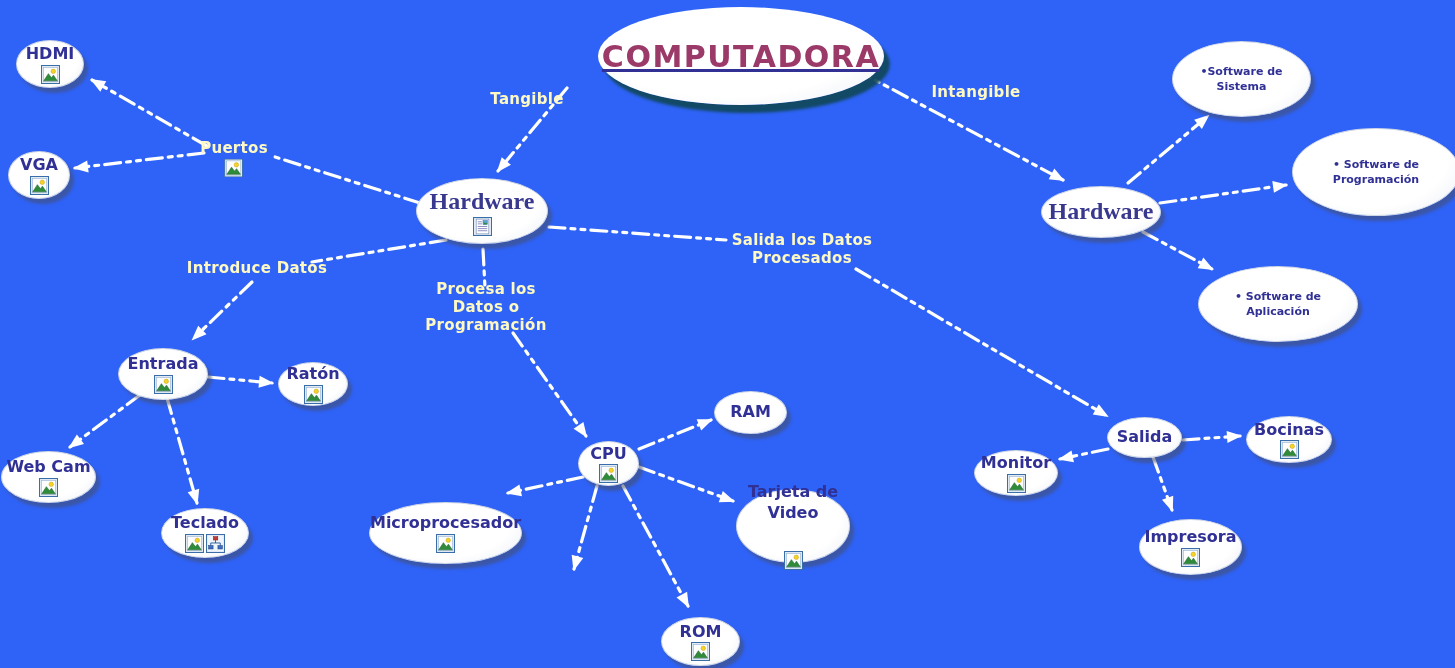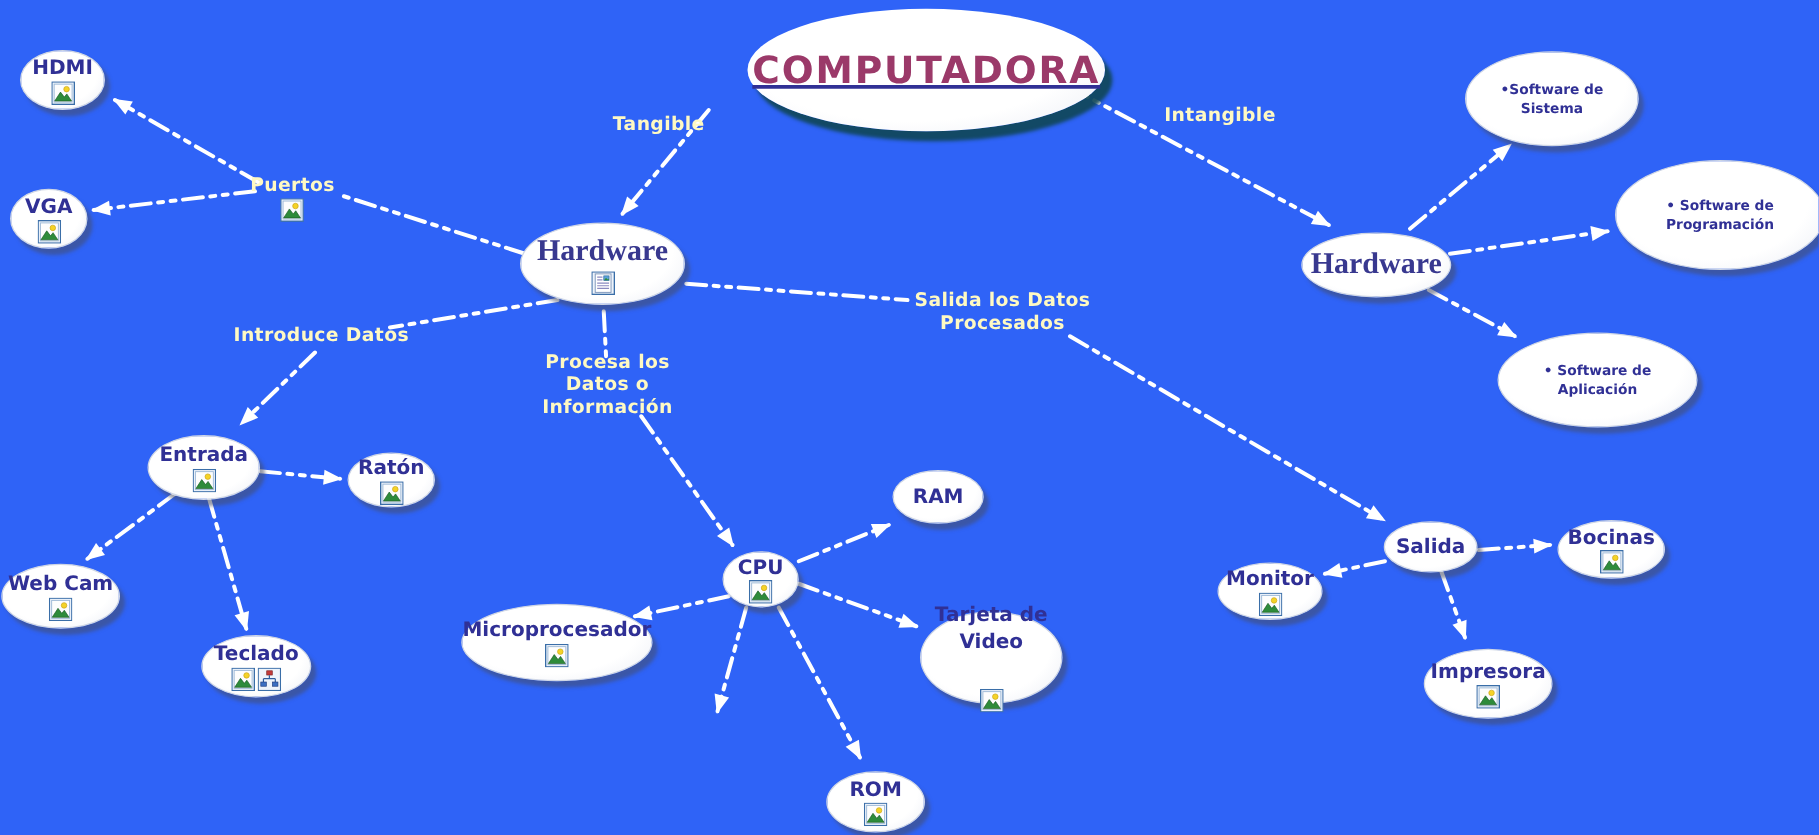--- a/index.html
+++ b/index.html
@@ -196,34 +196,34 @@
 <div class="node" style="left:578px;top:441px;width:59px;height:43px;">
   <div class="lbl">CPU</div>
   <div class="icons">
         <span class="icon">
           <svg>
             <use href="#icon-picture"></use>
           </svg>
         </span>
       </div>
 </div>
-<div class="node" style="left:714px;top:376px;width:71px;height:41px;">
+<div class="node" style="left:714px;top:391px;width:71px;height:41px;">
   <div class="lbl">RAM</div>
 </div>
 <div class="node" style="left:736px;top:489px;width:112px;height:72px;gap:28px;">
   <div class="lbl">Tarjeta de Video</div>
   <div class="icons">
         <span class="icon">
           <svg>
             <use href="#icon-picture"></use>
           </svg>
         </span>
       </div>
 </div>
-<div class="node" style="left:369px;top:483px;width:151px;height:60px;">
+<div class="node" style="left:369px;top:502px;width:151px;height:60px;">
   <div class="lbl">Microprocesador</div>
   <div class="icons">
         <span class="icon">
           <svg>
             <use href="#icon-picture"></use>
           </svg>
         </span>
       </div>
 </div>
 <div class="node" style="left:661px;top:617px;width:77px;height:47px;">
@@ -277,16 +277,16 @@
   <div>Puertos</div>
   <div class="icons">
         <span class="icon">
           <svg>
             <use href="#icon-picture"></use>
           </svg>
         </span>
       </div>
 </div>
 <div class="edge-label" style="left:257px;top:268px;">Introduce Datos</div>
-<div class="edge-label wrap" style="left:486px;top:307px;width:150px;">Procesa los Datos o Información</div>
+<div class="edge-label wrap" style="left:486px;top:307px;width:150px;">Procesa los Datos o Programación</div>
 <div class="edge-label wrap" style="left:802px;top:249px;width:150px;">Salida los Datos Procesados</div>
 
 </div>
 
 </body></html>

